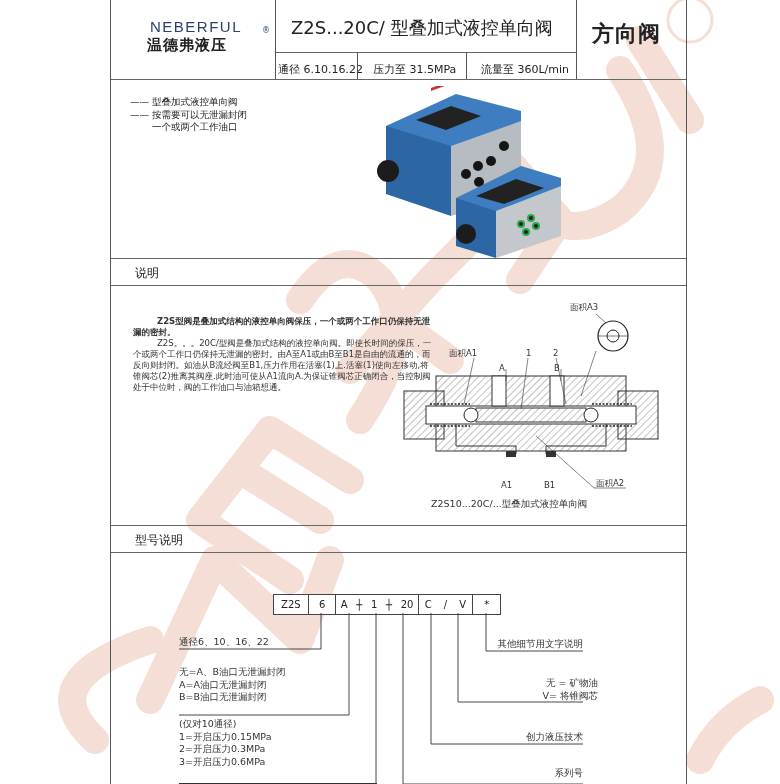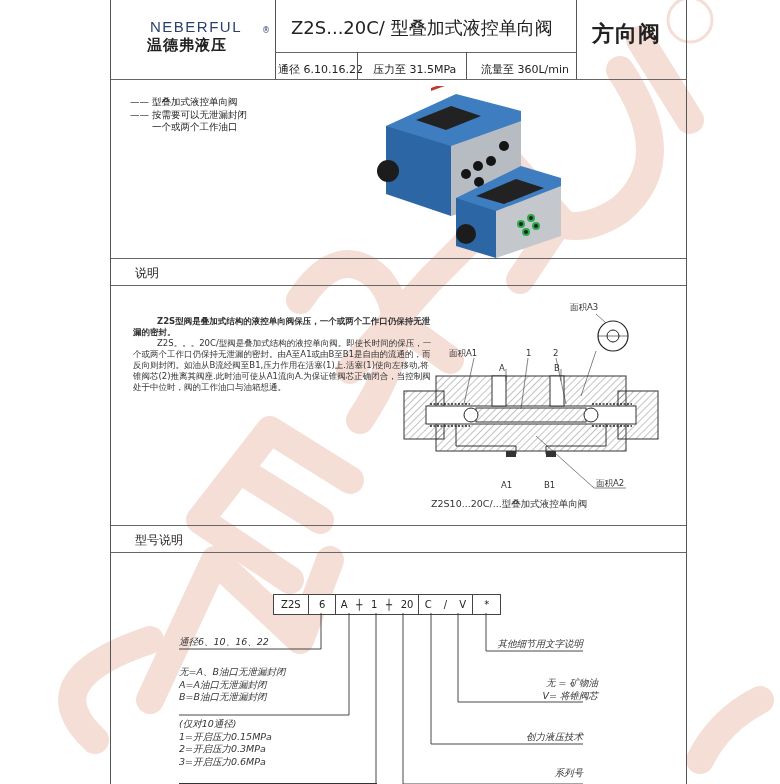--- a/index.html
+++ b/index.html
@@ -14,21 +14,21 @@
   .logo-cn{font-size:15px;font-weight:bold;color:#222;letter-spacing:1px;}
   .title{font-size:18px;color:#222;white-space:nowrap;}
   .spec{font-size:11px;color:#222;white-space:nowrap;}
   .category{font-size:22px;font-weight:bold;color:#222;letter-spacing:1px;}
   .feature{font-size:9.5px;color:#222;line-height:12.5px;white-space:nowrap;}
   .section-title{font-size:12px;color:#222;}
   .para{font-size:8.5px;line-height:11px;color:#333;width:300px;}
   .code-box{position:absolute;top:594px;height:19px;border:1px solid #444;display:flex;background:#fff;}
   .code-cell{height:19px;display:flex;align-items:center;justify-content:center;font-size:10px;border-right:1px solid #444;}
   .code-cell:last-child{border-right:none;}
-  .legend{font-size:9.5px;line-height:12.5px;color:#333;white-space:nowrap;font-style:italic;}
+  .legend{font-size:9.5px;line-height:12.5px;color:#333;white-space:nowrap;}
 </style>
 </head>
 <body>
 
 <svg class="watermark" viewBox="0 0 780 784">
   <g fill="none" stroke="#f4ded6" stroke-width="28" stroke-linecap="round" stroke-linejoin="round">
     <path d="M95 740 Q 30 680 150 640"></path>
     <path d="M215 560 L 150 700 M215 560 L 300 640 M300 640 L 330 560"></path>
     <path d="M270 430 L 200 520 L 290 580 M240 470 L 320 520 M270 430 L 350 480"></path>
     <path d="M360 420 Q 420 330 380 280 Q 340 240 300 300"></path>

